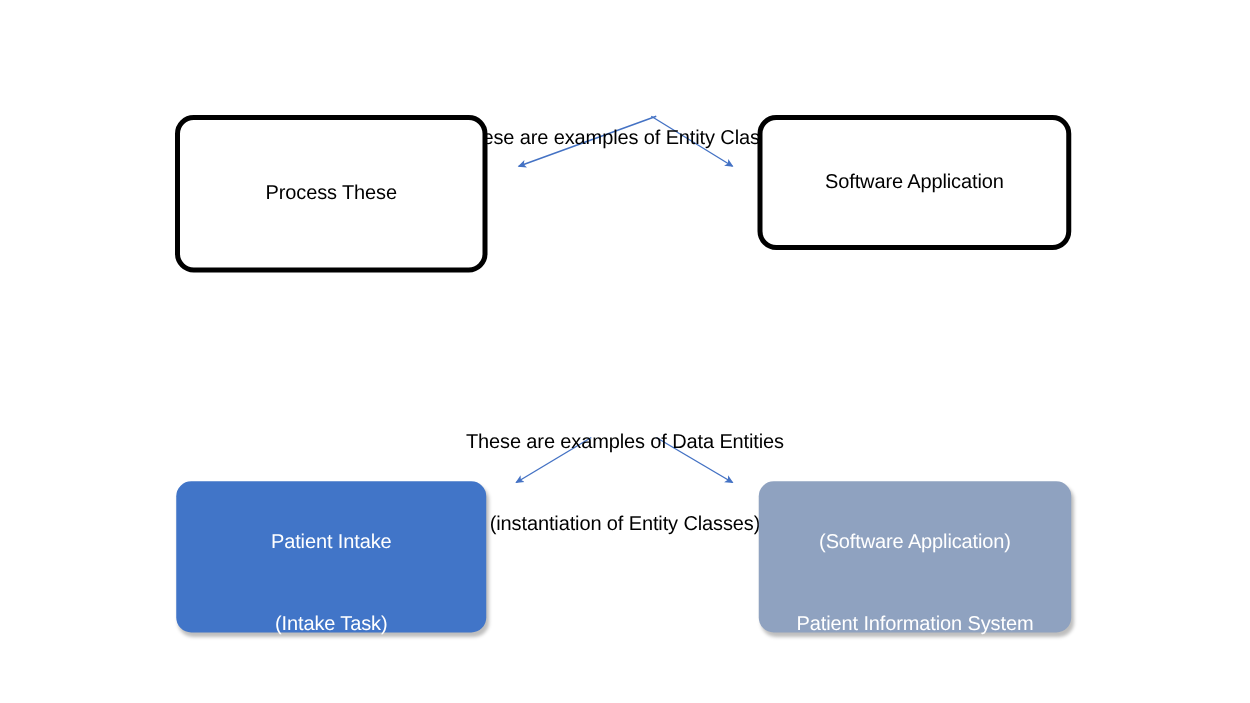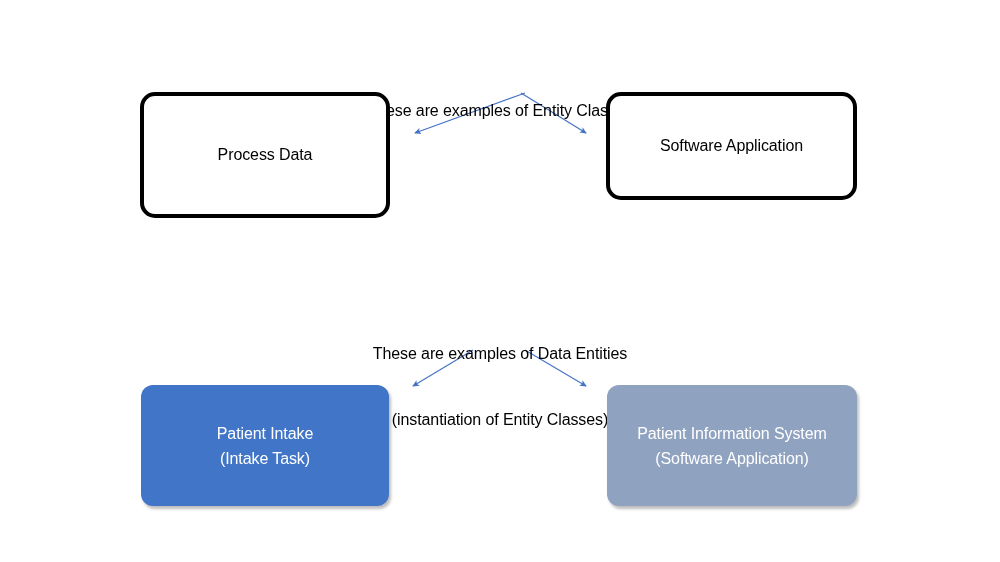--- a/index.html
+++ b/index.html
@@ -84,20 +84,21 @@
   }
   .entity-box .box-label {
     font-size: 16px;
     line-height: 25px;
     color: #ffffff;
     text-align: center;
     letter-spacing: -0.1px;
   }
   .box-label .line {
     display: block;
+    margin-top: 41px;
   }
   #box-patient-intake {
     left: 141px;
     top: 385px;
     width: 248px;
     height: 121px;
   }
   #box-patient-information-system {
     left: 607px;
     top: 385px;
@@ -132,39 +133,39 @@
 
     <line x1="473" y1="350" x2="413" y2="386" stroke="#4472C4" stroke-width="1.1" marker-end="url(#ah)"></line>
     <line x1="525" y1="350" x2="586" y2="386" stroke="#4472C4" stroke-width="1.1" marker-end="url(#ah)"></line>
   </svg>
 
   <div class="caption" id="caption-classes">
     <span class="caption-line">These are examples of Entity Classes</span>
   </div>
 
   <div class="class-box" id="box-process-task">
-    <span class="box-label">Process Data</span>
+    <span class="box-label">Process These</span>
   </div>
 
   <div class="class-box" id="box-software-application">
     <span class="box-label">Software Application</span>
   </div>
 
   <div class="caption" id="caption-entities">
     <span class="caption-line">These are examples of Data Entities</span>
     <span class="caption-line">(instantiation of Entity Classes)</span>
   </div>
 
   <div class="entity-box" id="box-patient-intake" style="background-color: rgb(65, 117, 200);">
     <span class="box-label">
       <span class="line">Patient Intake</span>
       <span class="line">(Intake Task)</span>
     </span>
   </div>
 
   <div class="entity-box" id="box-patient-information-system" style="background-color: rgb(143, 162, 192);">
     <span class="box-label">
+      <span class="line">(Software Application)</span>
       <span class="line">Patient Information System</span>
-      <span class="line">(Software Application)</span>
     </span>
   </div>
 
 </div>
 
 </body></html>

